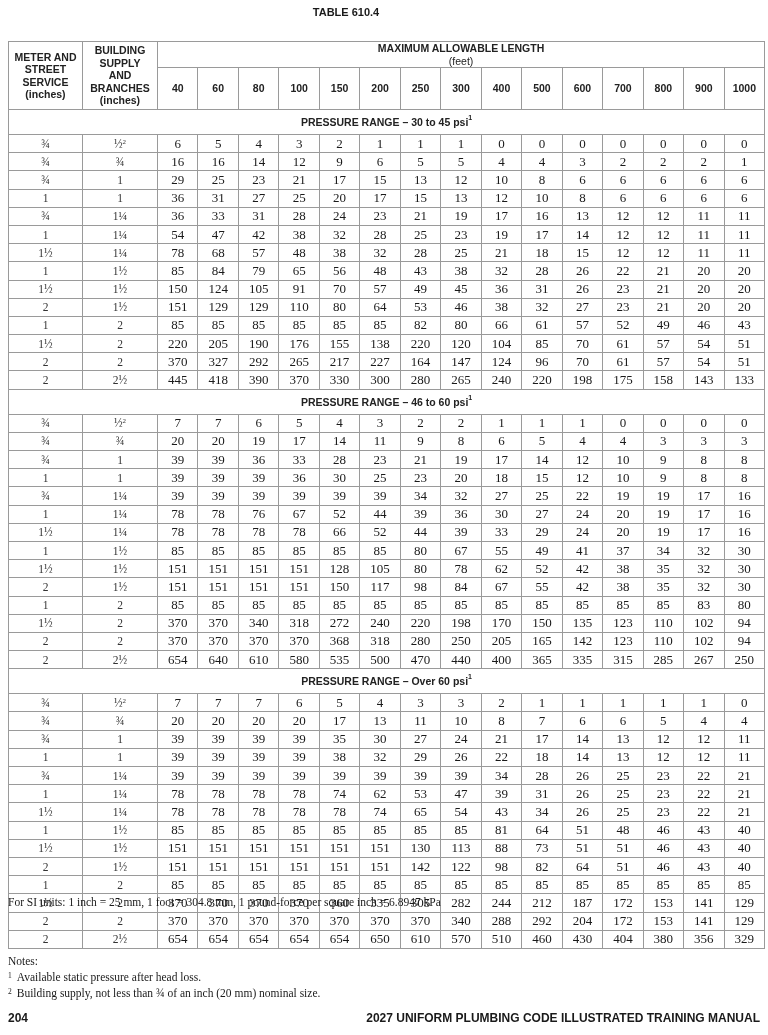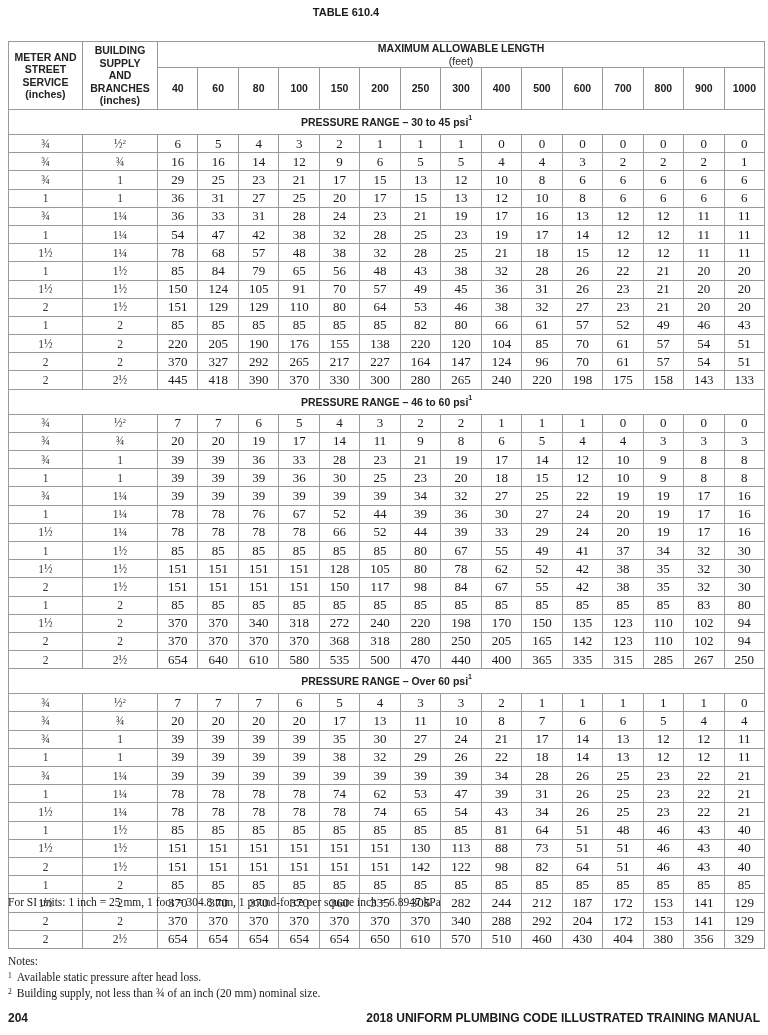--- a/index.html
+++ b/index.html
@@ -884,13 +884,13 @@
       </tr>
     </tbody>
 </table>
 
 <div class="si">For SI units: 1 inch = 25 mm, 1 foot = 304.8 mm, 1 pound-force per square inch = 6.8947 kPa</div>
 <div class="notes-h">Notes:</div>
 <div class="note" style="top:971px"><sup>1</sup><span>Available static pressure after head loss.</span></div>
 <div class="note" style="top:987px"><sup>2</sup><span>Building supply, not less than ¾ of an inch (20 mm) nominal size.</span></div>
 
 <div class="footer-left">204</div>
-<div class="footer-right">2018 UNIFORM PLUMBING CODE ILLUSTRATED TRAINING MANUAL</div>
+<div class="footer-right">2027 UNIFORM PLUMBING CODE ILLUSTRATED TRAINING MANUAL</div>
 
 </body></html>

